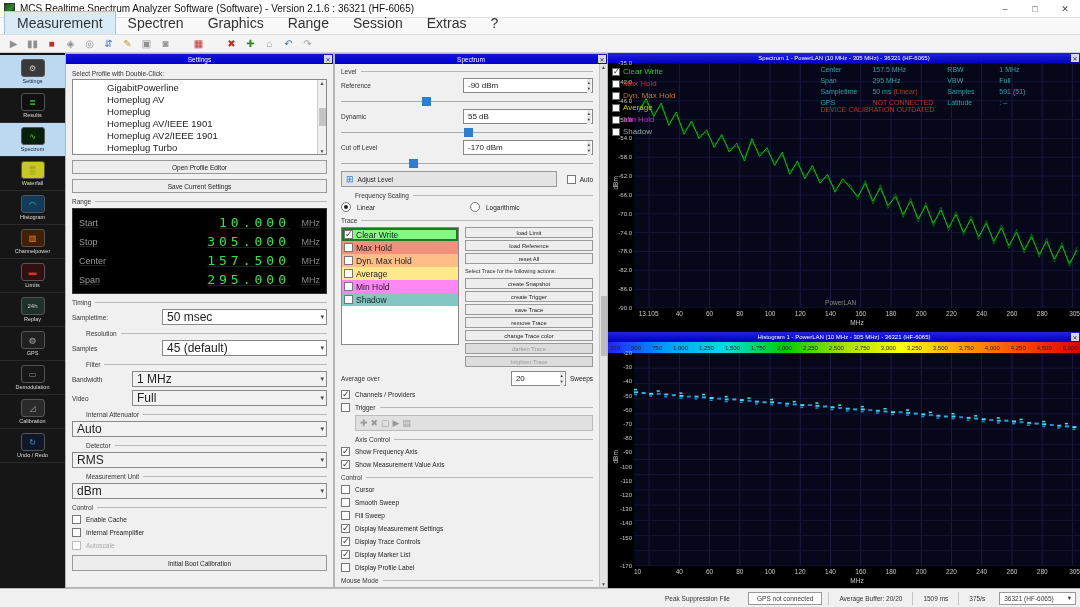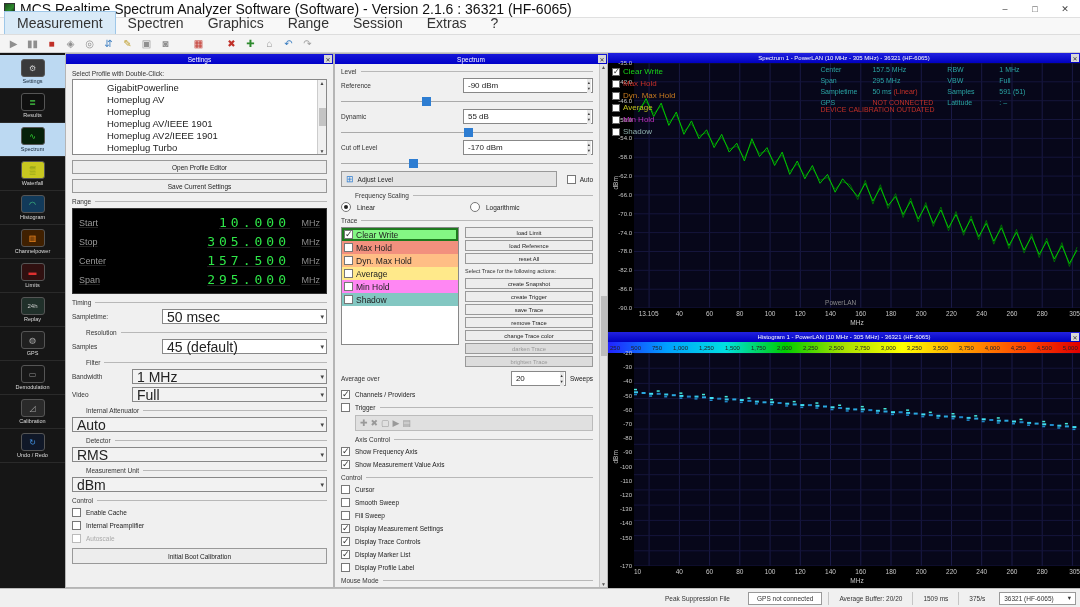--- a/index.html
+++ b/index.html
@@ -1,21 +1,21 @@
 <!DOCTYPE html>
 <html><head>
 <meta charset="utf-8">
 <style>
   *{margin:0;padding:0;box-sizing:border-box;font-family:"Liberation Sans",sans-serif;}
   html,body{width:1080px;height:607px;overflow:hidden;background:#e8e8e8;}
   .win{position:relative;width:1080px;height:607px;background:#f0f0f0;font-size:8px;color:#222;}
   
   .titlebar{position:absolute;top:0;left:0;right:0;height:18px;background:#fff;display:flex;align-items:center;padding-left:4px;border-bottom:1px solid #e0e0e0;}
   .appicon{width:11px;height:11px;background:linear-gradient(135deg,#1a4d1a,#2d8a2d 60%,#0b260b);margin-right:5px;border:1px solid #333;}
-  .apptitle{font-size:14px;color:#111;flex:1;}
+  .apptitle{font-size:10px;color:#111;flex:1;}
   .wbtns{display:flex;height:100%;}
   .wbtn{width:30px;height:100%;display:flex;align-items:center;justify-content:center;color:#444;font-size:9px;}
   
   .menubar{position:absolute;top:18px;left:0;right:0;height:17px;background:#f8f8f8;display:flex;align-items:flex-end;padding-left:4px;border-bottom:1px solid #ddd;}
   .mi{padding:3px 12px;font-size:14px;color:#333;}
   .mi.act{background:#d9eaf7;border:1px solid #9ec7e8;border-bottom:none;}
   
   .toolbar{position:absolute;top:35px;left:0;right:0;height:18px;background:#f4f4f4;display:flex;align-items:center;gap:4px;padding-left:6px;border-bottom:1px solid #cfcfcf;}
   .tbi{width:15px;height:14px;display:flex;align-items:center;justify-content:center;font-size:10px;}
   .tbsep{width:10px;}
@@ -49,21 +49,21 @@
   .group::after{content:"";flex:1;border-top:1px solid #b8b8b8;}
   
   .range{background:#000;border:1px solid #333;padding:4px 6px;margin-top:2px;}
   .rrow{display:flex;align-items:center;height:19px;text-decoration:underline;}
   .rlab{width:56px;color:#9a9a9a;font-size:9px;}
   .rval{flex:1;text-align:right;color:#2ee648;font-family:"DejaVu Sans Mono",monospace;font-size:13px;letter-spacing:4px;}
   .runit{width:30px;text-align:right;color:#8a8a8a;font-size:9px;}
   
   .frow{display:flex;align-items:center;margin:3px 0;}
   .flab{font-size:6.5px;color:#333;}
-  .combo{flex:1;background:#fff;border:1px solid #888;height:15px;display:flex;align-items:center;padding:0 4px;font-size:14px;position:relative;}
+  .combo{flex:1;background:#fff;border:1px solid #888;height:15px;display:flex;align-items:center;padding:7px 4px;font-size:12px;position:relative;}
   .combo::after{content:"▾";position:absolute;right:2px;color:#444;font-size:7px;}
   .combo.flat{background:#f2f2f2;}
   .spin{background:#fff;border:1px solid #888;height:15px;display:flex;align-items:center;padding:0 10px 0 4px;font-size:8px;position:relative;width:130px;}
   .spin::after{content:"▴\A▾";white-space:pre;position:absolute;right:1px;top:0px;font-size:4.5px;line-height:6px;color:#333;background:#e8e8e8;padding:1px 1px;}
   .slider{position:relative;height:10px;margin:1px 0 2px;}
   .slider::before{content:"";position:absolute;left:0;right:0;top:5px;border-top:1px solid #aaa;}
   .sthumb{position:absolute;top:1px;width:9px;height:9px;background:#2d7dd2;}
   .cbrow{display:flex;align-items:center;gap:5px;margin:4px 0;}
   .cb{width:9px;height:9px;background:#fff;border:1px solid #777;position:relative;flex:none;}
   .cb.on::after{content:"✓";position:absolute;left:0px;top:-2px;font-size:9px;color:#333;}

